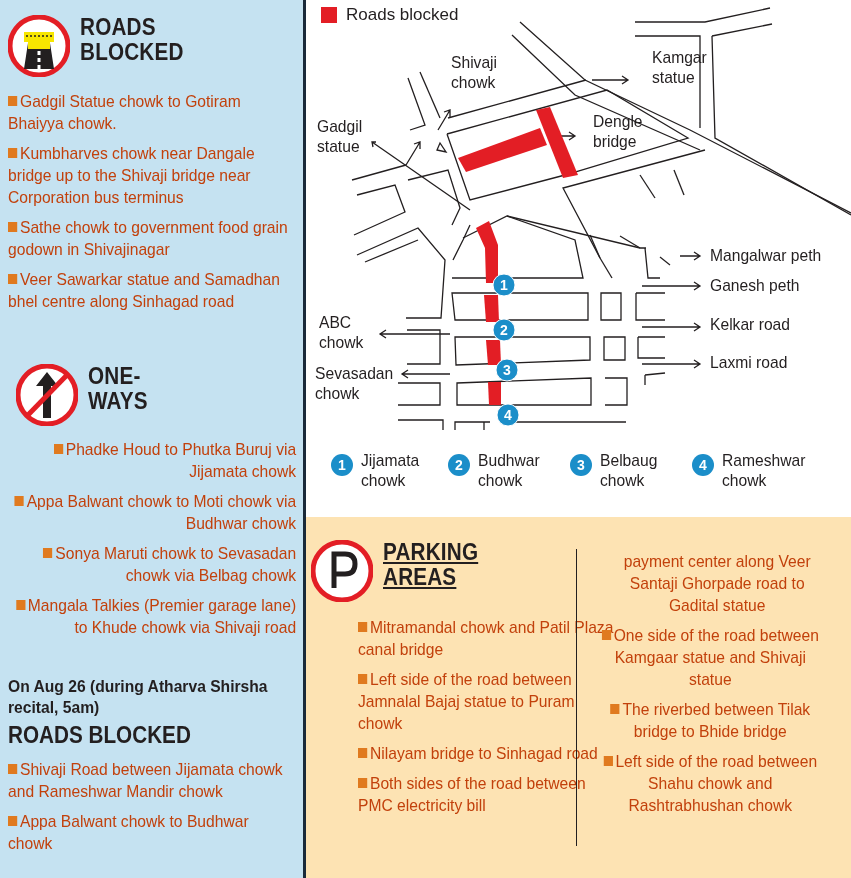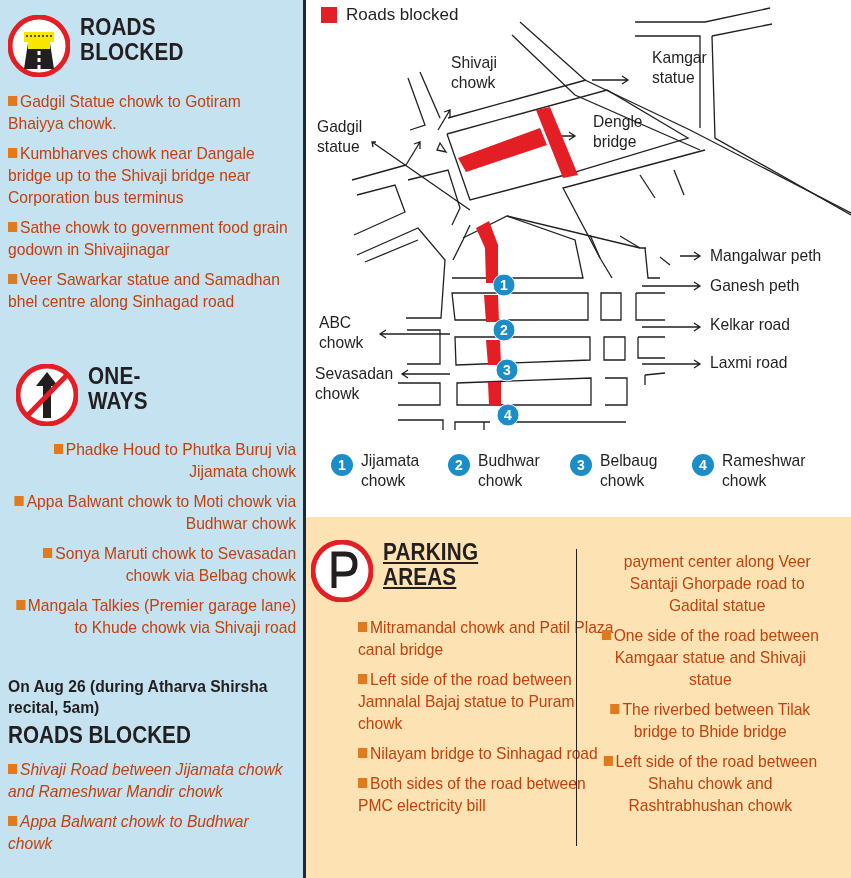--- a/index.html
+++ b/index.html
@@ -153,21 +153,21 @@
 </div>
 <ul class="list" style="left:8px;top:439px;width:290px;text-align:right;">
   <li><span class="bullet"></span><span>Phadke Houd to Phutka Buruj via Jijamata chowk</span></li>
   <li><span class="bullet"></span><span>Appa Balwant chowk to Moti chowk via Budhwar chowk</span></li>
   <li><span class="bullet"></span><span>Sonya Maruti chowk to Sevasadan chowk via Belbag chowk</span></li>
   <li><span class="bullet"></span><span>Mangala Talkies (Premier garage lane) to Khude chowk via Shivaji road</span></li>
 </ul>
 
 <div class="sub-note">On Aug 26 (during Atharva Shirsha recital, 5am)</div>
 <div class="sub-title">ROADS BLOCKED</div>
-<ul class="list" style="left:8px;top:759px;width:290px;font-style:italic;">
+<ul class="list" style="left:8px;top:759px;width:290px;">
   <li><span class="bullet"></span><span>Shivaji Road between Jijamata chowk and Rameshwar Mandir chowk</span></li>
   <li><span class="bullet"></span><span>Appa Balwant chowk to Budhwar chowk</span></li>
 </ul>
 
 <div class="legend">
   <span class="sw"></span>
   <span>Roads blocked</span>
 </div>
 <div class="lbl" style="left:451px;top:53px;">
     <div>Shivaji</div>

